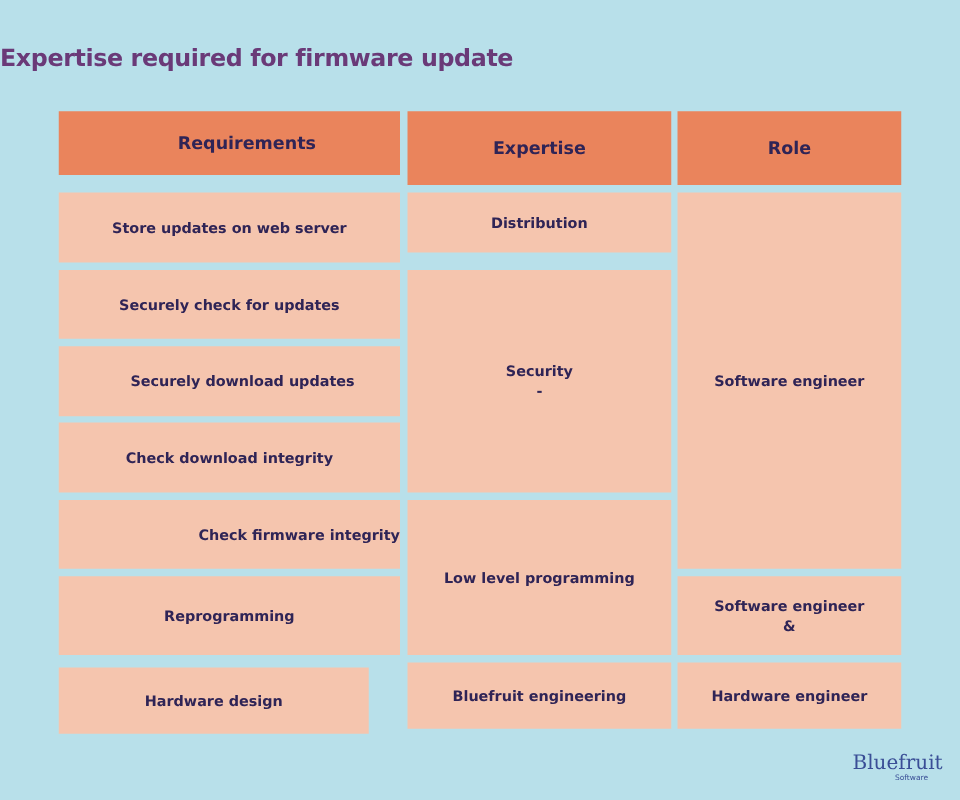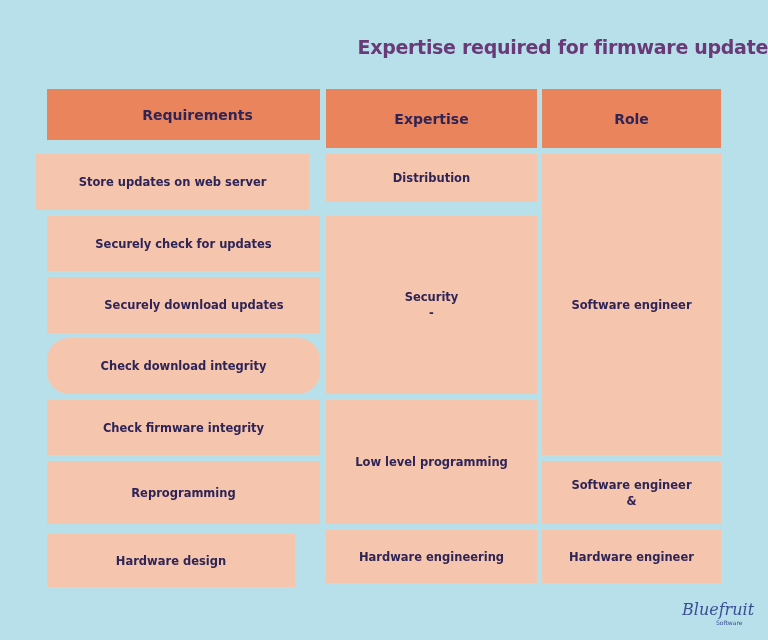--- a/index.html
+++ b/index.html
@@ -1,76 +1,76 @@
 <!DOCTYPE html>
 <html><head>
 <meta charset="utf-8">
 <style>
   html, body { margin:0; padding:0; }
   body { width:768px; height:640px; background:#b8e0ea; position:relative; overflow:hidden;
          font-family:"DejaVu Sans", sans-serif; }
-  .title { position:absolute; left:0; width:768px; top:36px; text-align:right;
+  .title { position:absolute; left:0; width:768px; top:36px; text-align:left;
            font-size:19px; font-weight:bold; color:#6a3a78; letter-spacing:-0.3px; }
   .cell { position:absolute; display:flex; align-items:center; justify-content:center; text-align:center;
           color:#2f2456; font-weight:bold; font-size:11.5px; line-height:16px; box-sizing:border-box; }
   .hdr { background:#ea845c; font-size:14px; color:#2f2456; }
   .body { background:#f5c5ae; }
   .logo { position:absolute; left:682px; top:600px; width:70px; height:30px; color:#3a4e96; }
-  .logo .script { font-family:"DejaVu Serif", serif; font-style:italic; font-size:16px; position:absolute; left:0; top:0;text-align:right; }
+  .logo .script { font-family:"DejaVu Serif", serif; font-size:16px; position:absolute; left:0; top:0;text-align:right; }
   .logo .sub { font-size:6px; position:absolute; left:34px; top:19px; }
 </style>
 </head>
 <body>
 
 <div class="title">Expertise required for firmware update</div>
 
 <div class="cell hdr" style="left:47px;top:89px;width:273px;height:51px;padding-left:28px;">
     <span>Requirements</span>
   </div>
 <div class="cell hdr" style="left:326px;top:89px;width:211px;height:59px;">
     <span>Expertise</span>
   </div>
 <div class="cell hdr" style="left:542px;top:89px;width:179px;height:59px;">
     <span>Role</span>
   </div>
 
-<div class="cell body" style="left:36px;top:154px;width:273px;height:56px;">
+<div class="cell body" style="left:47px;top:154px;width:273px;height:56px;">
     <span>Store updates on web server</span>
   </div>
 <div class="cell body" style="left:47px;top:216px;width:273px;height:55px;">
     <span>Securely check for updates</span>
   </div>
 <div class="cell body" style="left:47px;top:277px;width:273px;height:56px;padding-left:21px;">
     <span>Securely download updates</span>
   </div>
-<div class="cell body" style="left:47px;top:338px;width:273px;height:56px;border-radius:22px;">
+<div class="cell body" style="left:47px;top:338px;width:273px;height:56px;">
     <span>Check download integrity</span>
   </div>
-<div class="cell body" style="left:47px;top:400px;width:273px;height:55px;">
+<div class="cell body" style="left:47px;top:400px;width:273px;height:55px;justify-content:flex-end;">
     <span>Check firmware integrity</span>
   </div>
 <div class="cell body" style="left:47px;top:461px;width:273px;height:63px;">
     <span>Reprogramming</span>
   </div>
 <div class="cell body" style="left:47px;top:534px;width:248px;height:53px;">
     <span>Hardware design</span>
   </div>
 
 <div class="cell body" style="left:326px;top:154px;width:211px;height:48px;">
     <span>Distribution</span>
   </div>
 <div class="cell body" style="left:326px;top:216px;width:211px;height:178px;flex-direction:column;">
   <span>Security</span>
   <span>-</span>
 </div>
 <div class="cell body" style="left:326px;top:400px;width:211px;height:124px;">
     <span>Low level programming</span>
   </div>
 <div class="cell body" style="left:326px;top:530px;width:211px;height:53px;">
-    <span>Hardware engineering</span>
+    <span>Bluefruit engineering</span>
   </div>
 
 <div class="cell body" style="left:542px;top:154px;width:179px;height:301px;">
     <span>Software engineer</span>
   </div>
 <div class="cell body" style="left:542px;top:461px;width:179px;height:63px;flex-direction:column;">
   <span>Software engineer</span>
   <span>&amp;</span>
 </div>
 <div class="cell body" style="left:542px;top:530px;width:179px;height:53px;">

